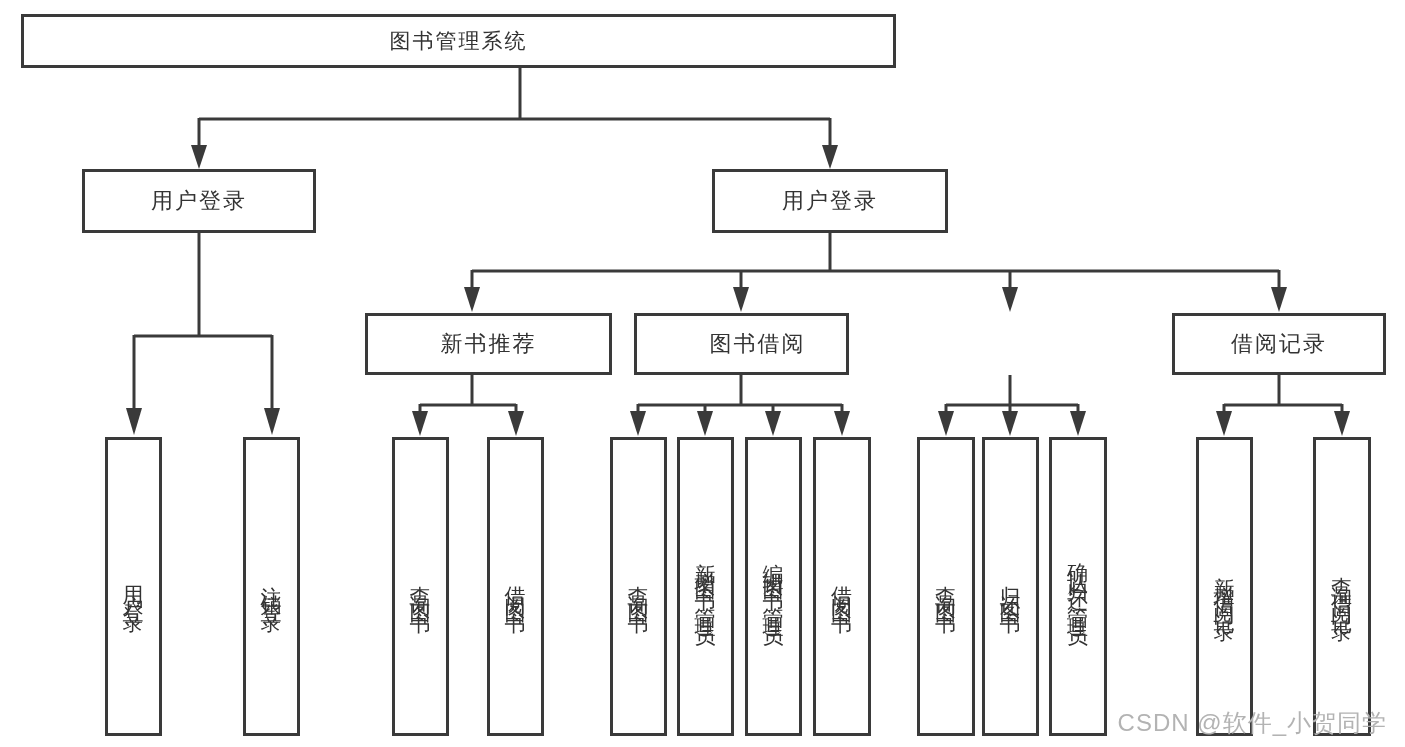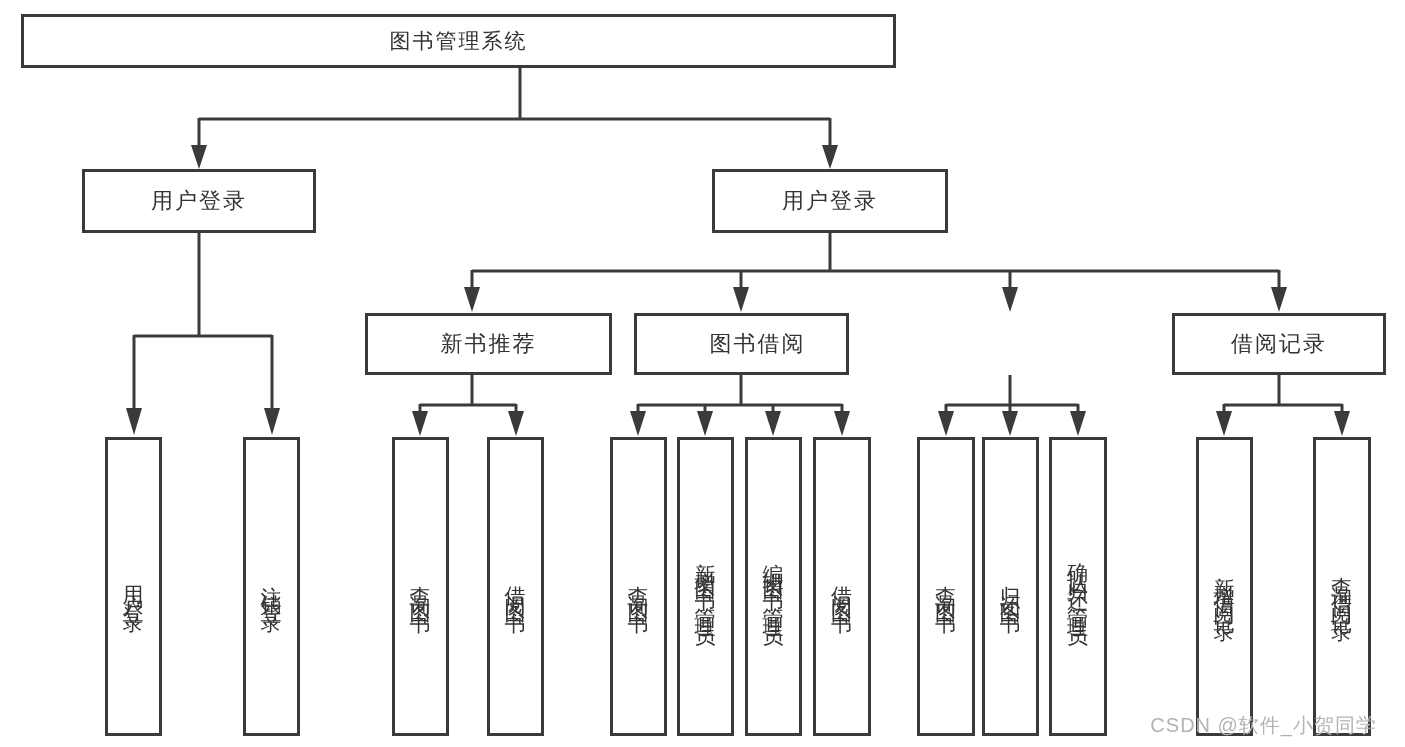--- a/index.html
+++ b/index.html
@@ -22,22 +22,22 @@
     color:var(--text,#333); font-size:22px; letter-spacing:2px;
     white-space:nowrap;
   }
   .vnode {
     writing-mode:vertical-rl; text-orientation:mixed;
     font-size:21px; letter-spacing:9px; line-height:1;
     white-space:normal;
   }
   .root-node { font-size:21px; }
   .watermark {
-    position:absolute; right:28px; bottom:8px;
-    color:var(--watermark,#b3b3b3); font-size:20px; letter-spacing:1px;
+    position:absolute; right:18px; bottom:8px;
+    color:var(--watermark,#b3b3b3); font-size:24px; letter-spacing:1px;
   }
 </style>
 </head>
 <body>
 
 <div class="canvas">
 
   <svg class="connectors" viewBox="0 0 1405 747" xmlns="http://www.w3.org/2000/svg">
 
     <path d="M520 68 V119"></path>

